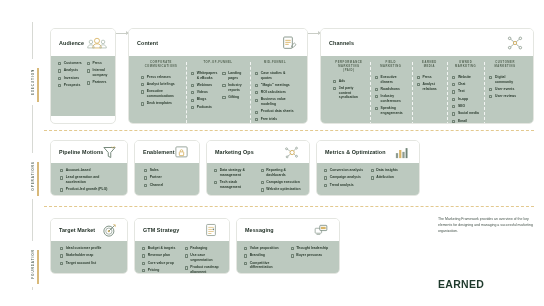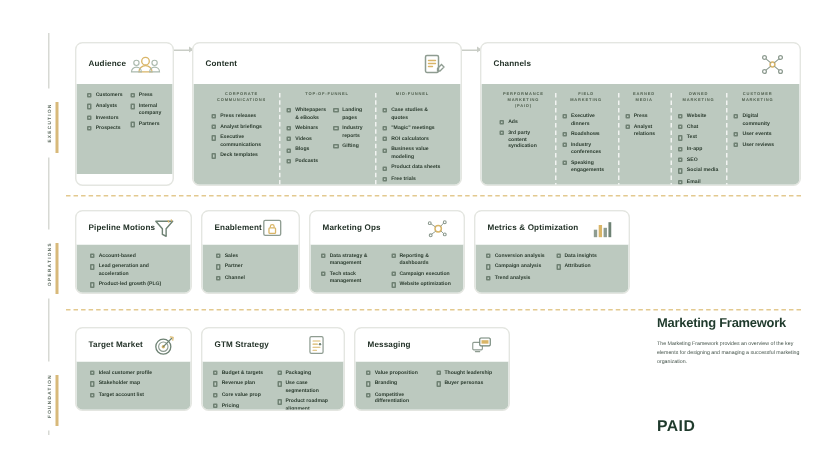--- a/index.html
+++ b/index.html
@@ -686,18 +686,17 @@
           <div class="item">
               <span class="box"></span>
               <span class="item-label">Buyer personas</span>
             </div>
         </div>
       </div>
     </div>
   </div>
 
   <div class="info">
-    <div class="info-title">Marketing Framework</div>
     <div class="info-body">The Marketing Framework provides an overview of the key elements for designing and managing a successful marketing organization.</div>
   </div>
-  <div class="brand">PAID</div>
+  <div class="brand">EARNED</div>
 
 </div>
 
 </body></html>

